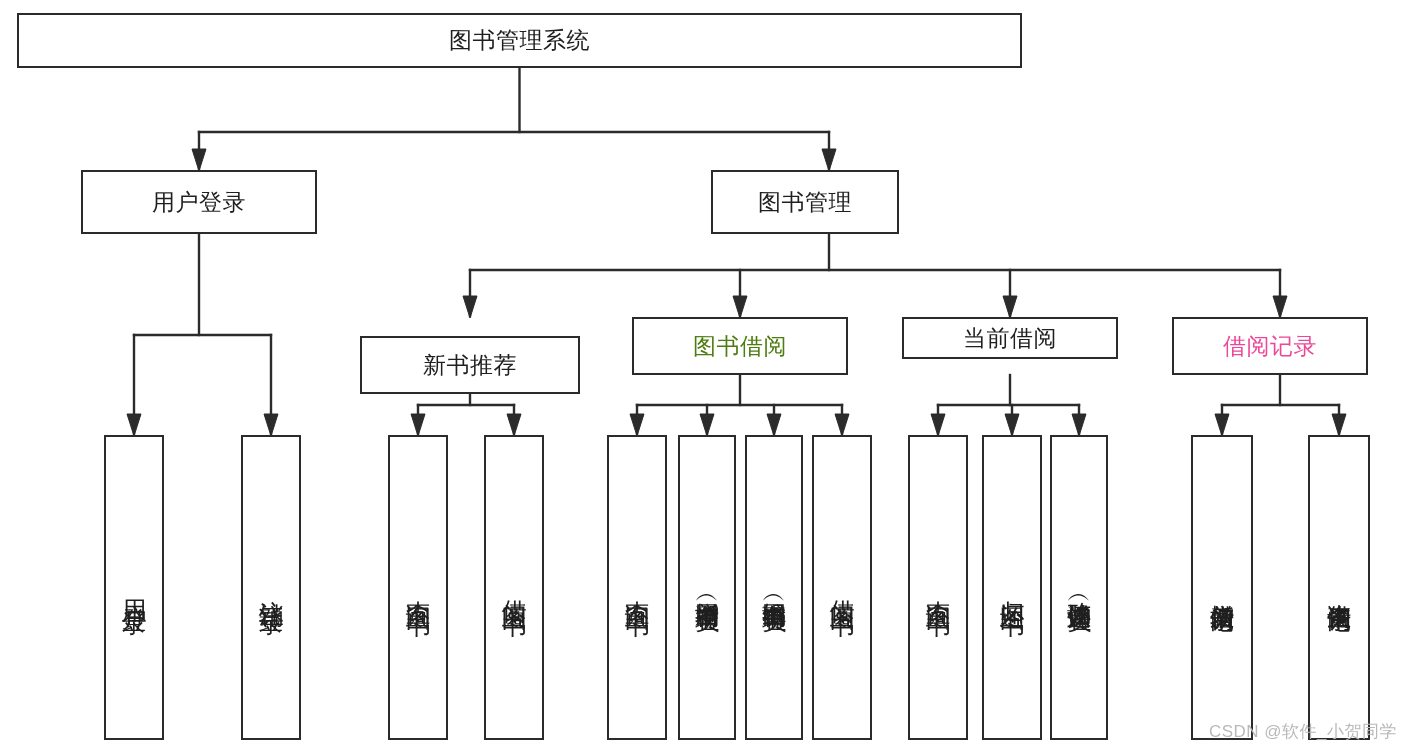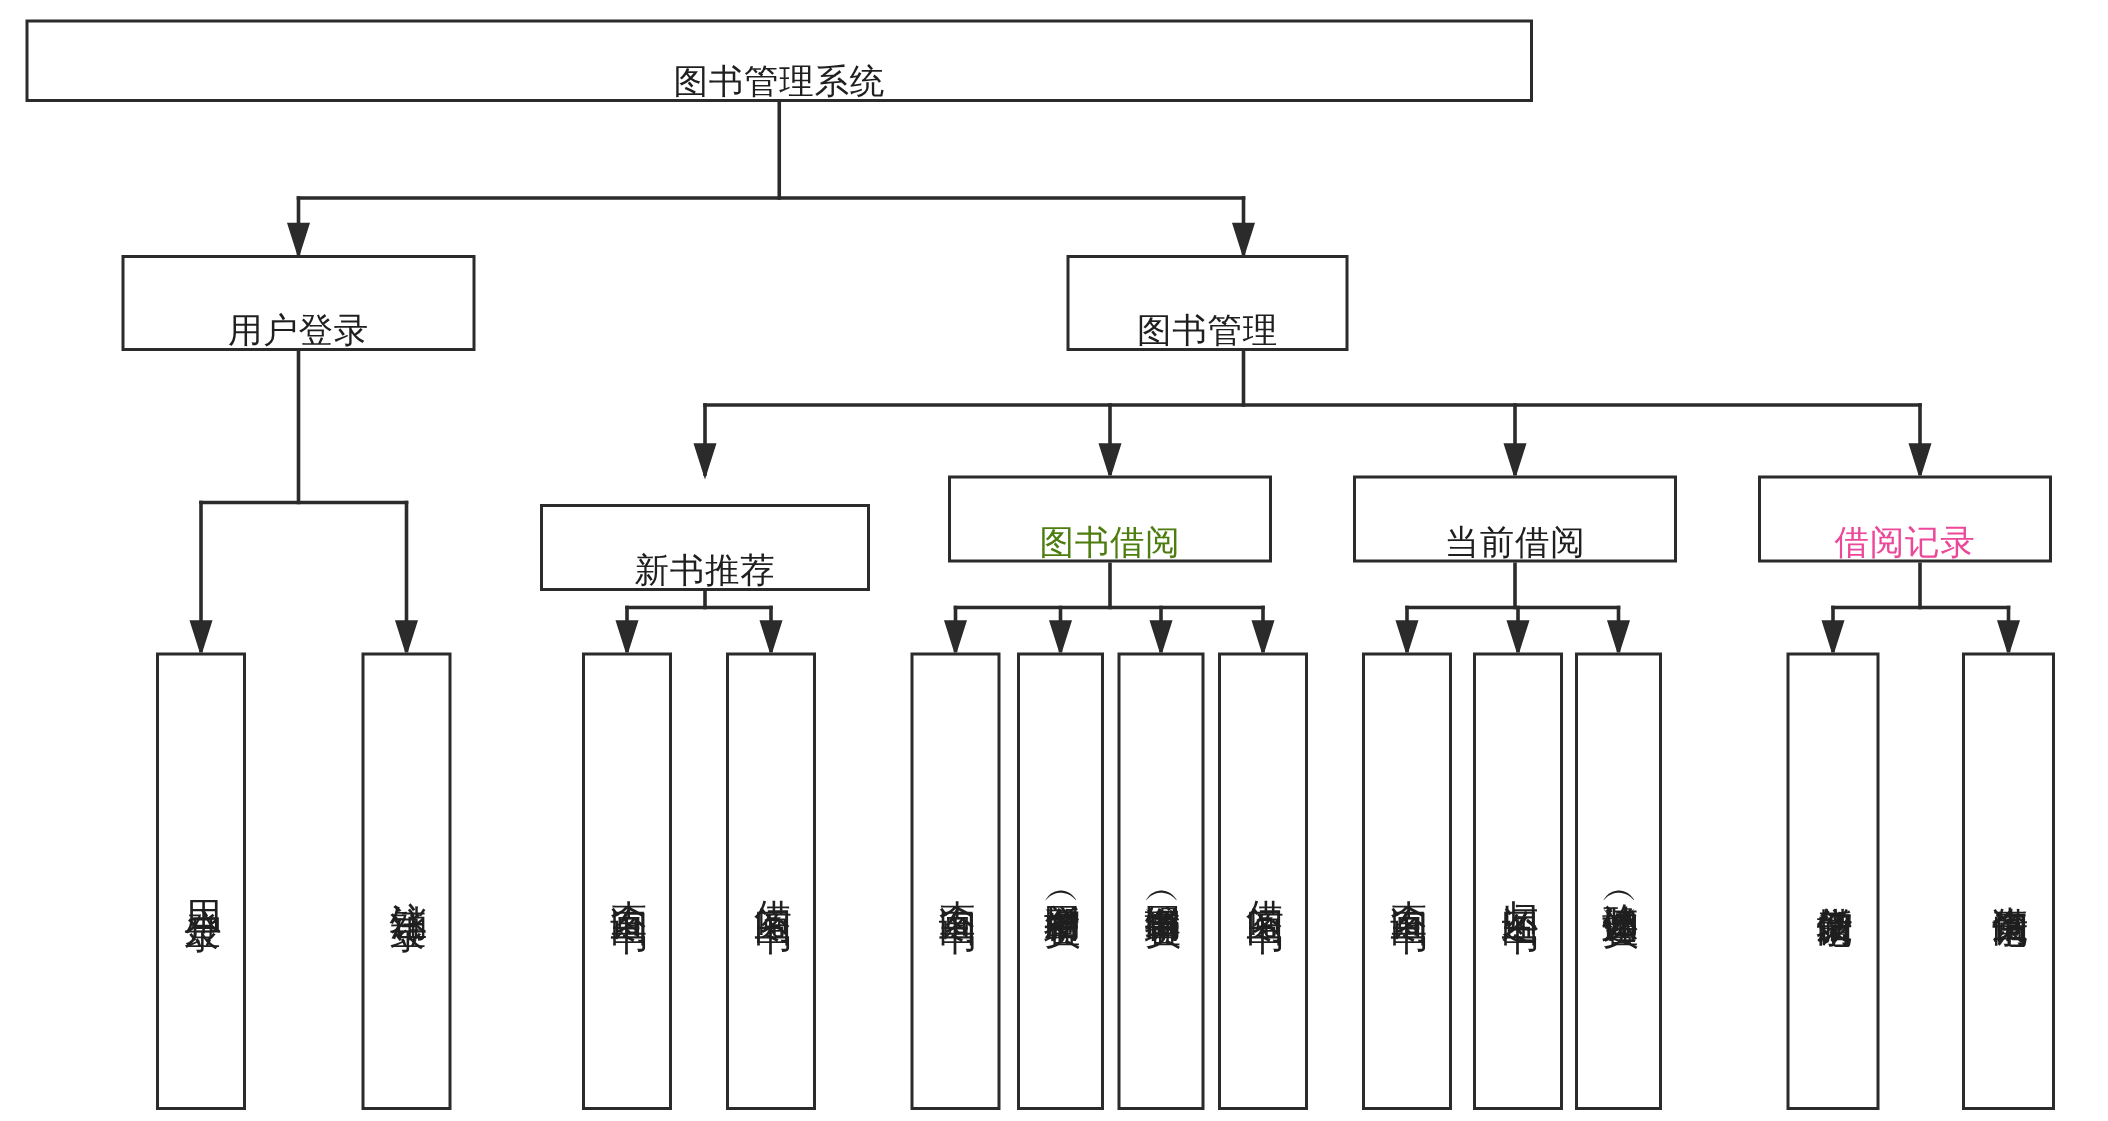--- a/index.html
+++ b/index.html
@@ -25,21 +25,21 @@
     width: 1405px;
     height: 747px;
     pointer-events: none;
   }
   .node {
     position: absolute;
     box-sizing: border-box;
     background: #ffffff;
     border: 2.2px solid #2b2b2b;
     display: flex;
-    align-items: flex-end;
+    align-items: center;
     justify-content: center;
     color: #1f1f1f;
     overflow: hidden;
   }
   .node .label {
     display: block;
     text-align: center;
     line-height: 1.05;
     letter-spacing: 0.5px;
     white-space: nowrap;
@@ -141,21 +141,21 @@
       </div>
       <div class="node horiz" style="left: 711px; top: 170px; width: 188px; height: 64px; border-color: rgb(43, 43, 43); color: rgb(31, 31, 31);">
         <span class="label">图书管理</span>
       </div>
       <div class="node horiz" style="left: 360px; top: 336px; width: 220px; height: 58px; border-color: rgb(43, 43, 43); color: rgb(31, 31, 31);">
         <span class="label">新书推荐</span>
       </div>
       <div class="node horiz" style="left: 632px; top: 317px; width: 216px; height: 58px; border-color: rgb(43, 43, 43); color: #4d7c0f;">
         <span class="label">图书借阅</span>
       </div>
-      <div class="node horiz" style="left: 902px; top: 317px; width: 216px; height: 58px; border-color: rgb(43, 43, 43); color: rgb(31, 31, 31);">
+      <div class="node horiz" style="left: 902px; top: 317px; width: 216px; height: 42px; border-color: rgb(43, 43, 43); color: rgb(31, 31, 31);">
         <span class="label">当前借阅</span>
       </div>
       <div class="node horiz" style="left: 1172px; top: 317px; width: 196px; height: 58px; border-color: rgb(43, 43, 43); color: #ec4899;">
         <span class="label">借阅记录</span>
       </div>
       <div class="node vert" style="left: 104px; top: 435px; width: 60px; height: 305px; border-color: rgb(43, 43, 43); color: rgb(31, 31, 31);">
         <span class="label">用户登录</span>
       </div>
       <div class="node vert" style="left: 241px; top: 435px; width: 60px; height: 305px; border-color: rgb(43, 43, 43); color: rgb(31, 31, 31);">
         <span class="label">注销登录</span>
@@ -187,13 +187,14 @@
       <div class="node vert tight" style="left: 1050px; top: 435px; width: 58px; height: 305px; border-color: rgb(43, 43, 43); color: rgb(31, 31, 31);">
         <span class="label">确认归还（管理员）</span>
       </div>
       <div class="node vert tight" style="left: 1191px; top: 435px; width: 62px; height: 305px; border-color: rgb(43, 43, 43); color: rgb(31, 31, 31);">
         <span class="label">新增借阅记录</span>
       </div>
       <div class="node vert tight" style="left: 1308px; top: 435px; width: 62px; height: 305px; border-color: rgb(43, 43, 43); color: rgb(31, 31, 31);">
         <span class="label">查询借阅记录</span>
       </div>
     </div>
+  <div id="watermark">CSDN @软件_小贺同学</div>
 </div>
 
 </body></html>

